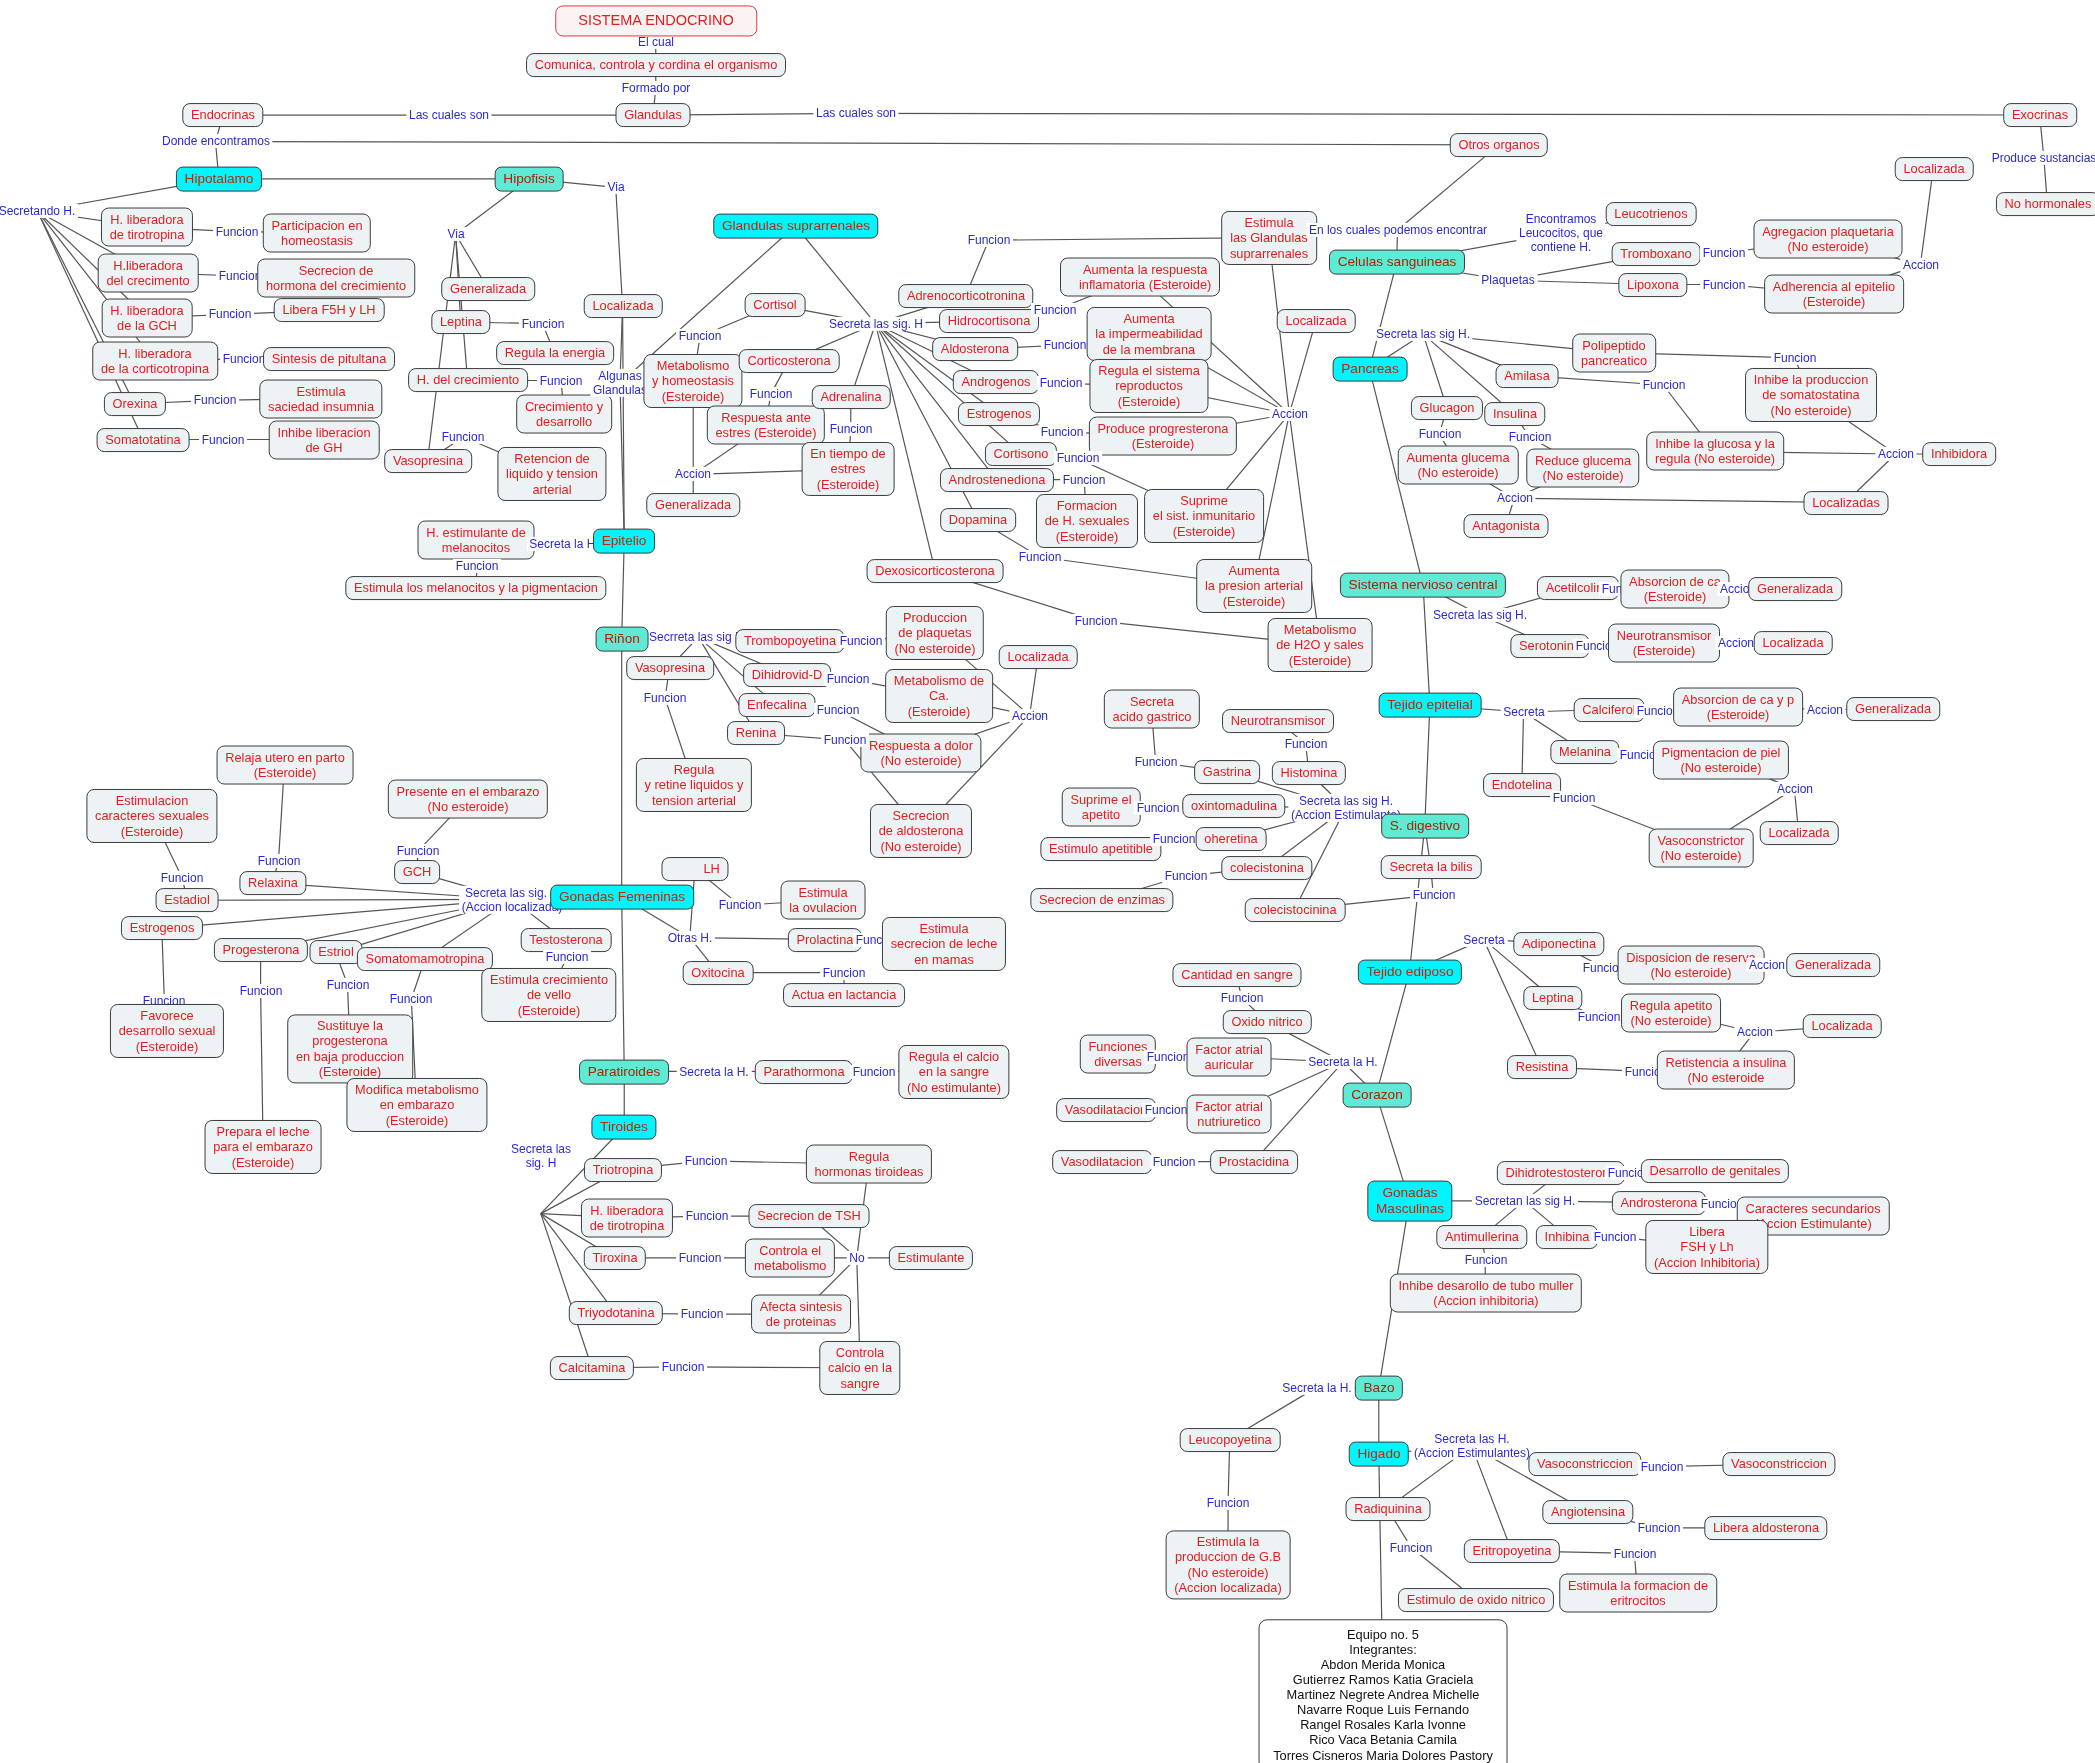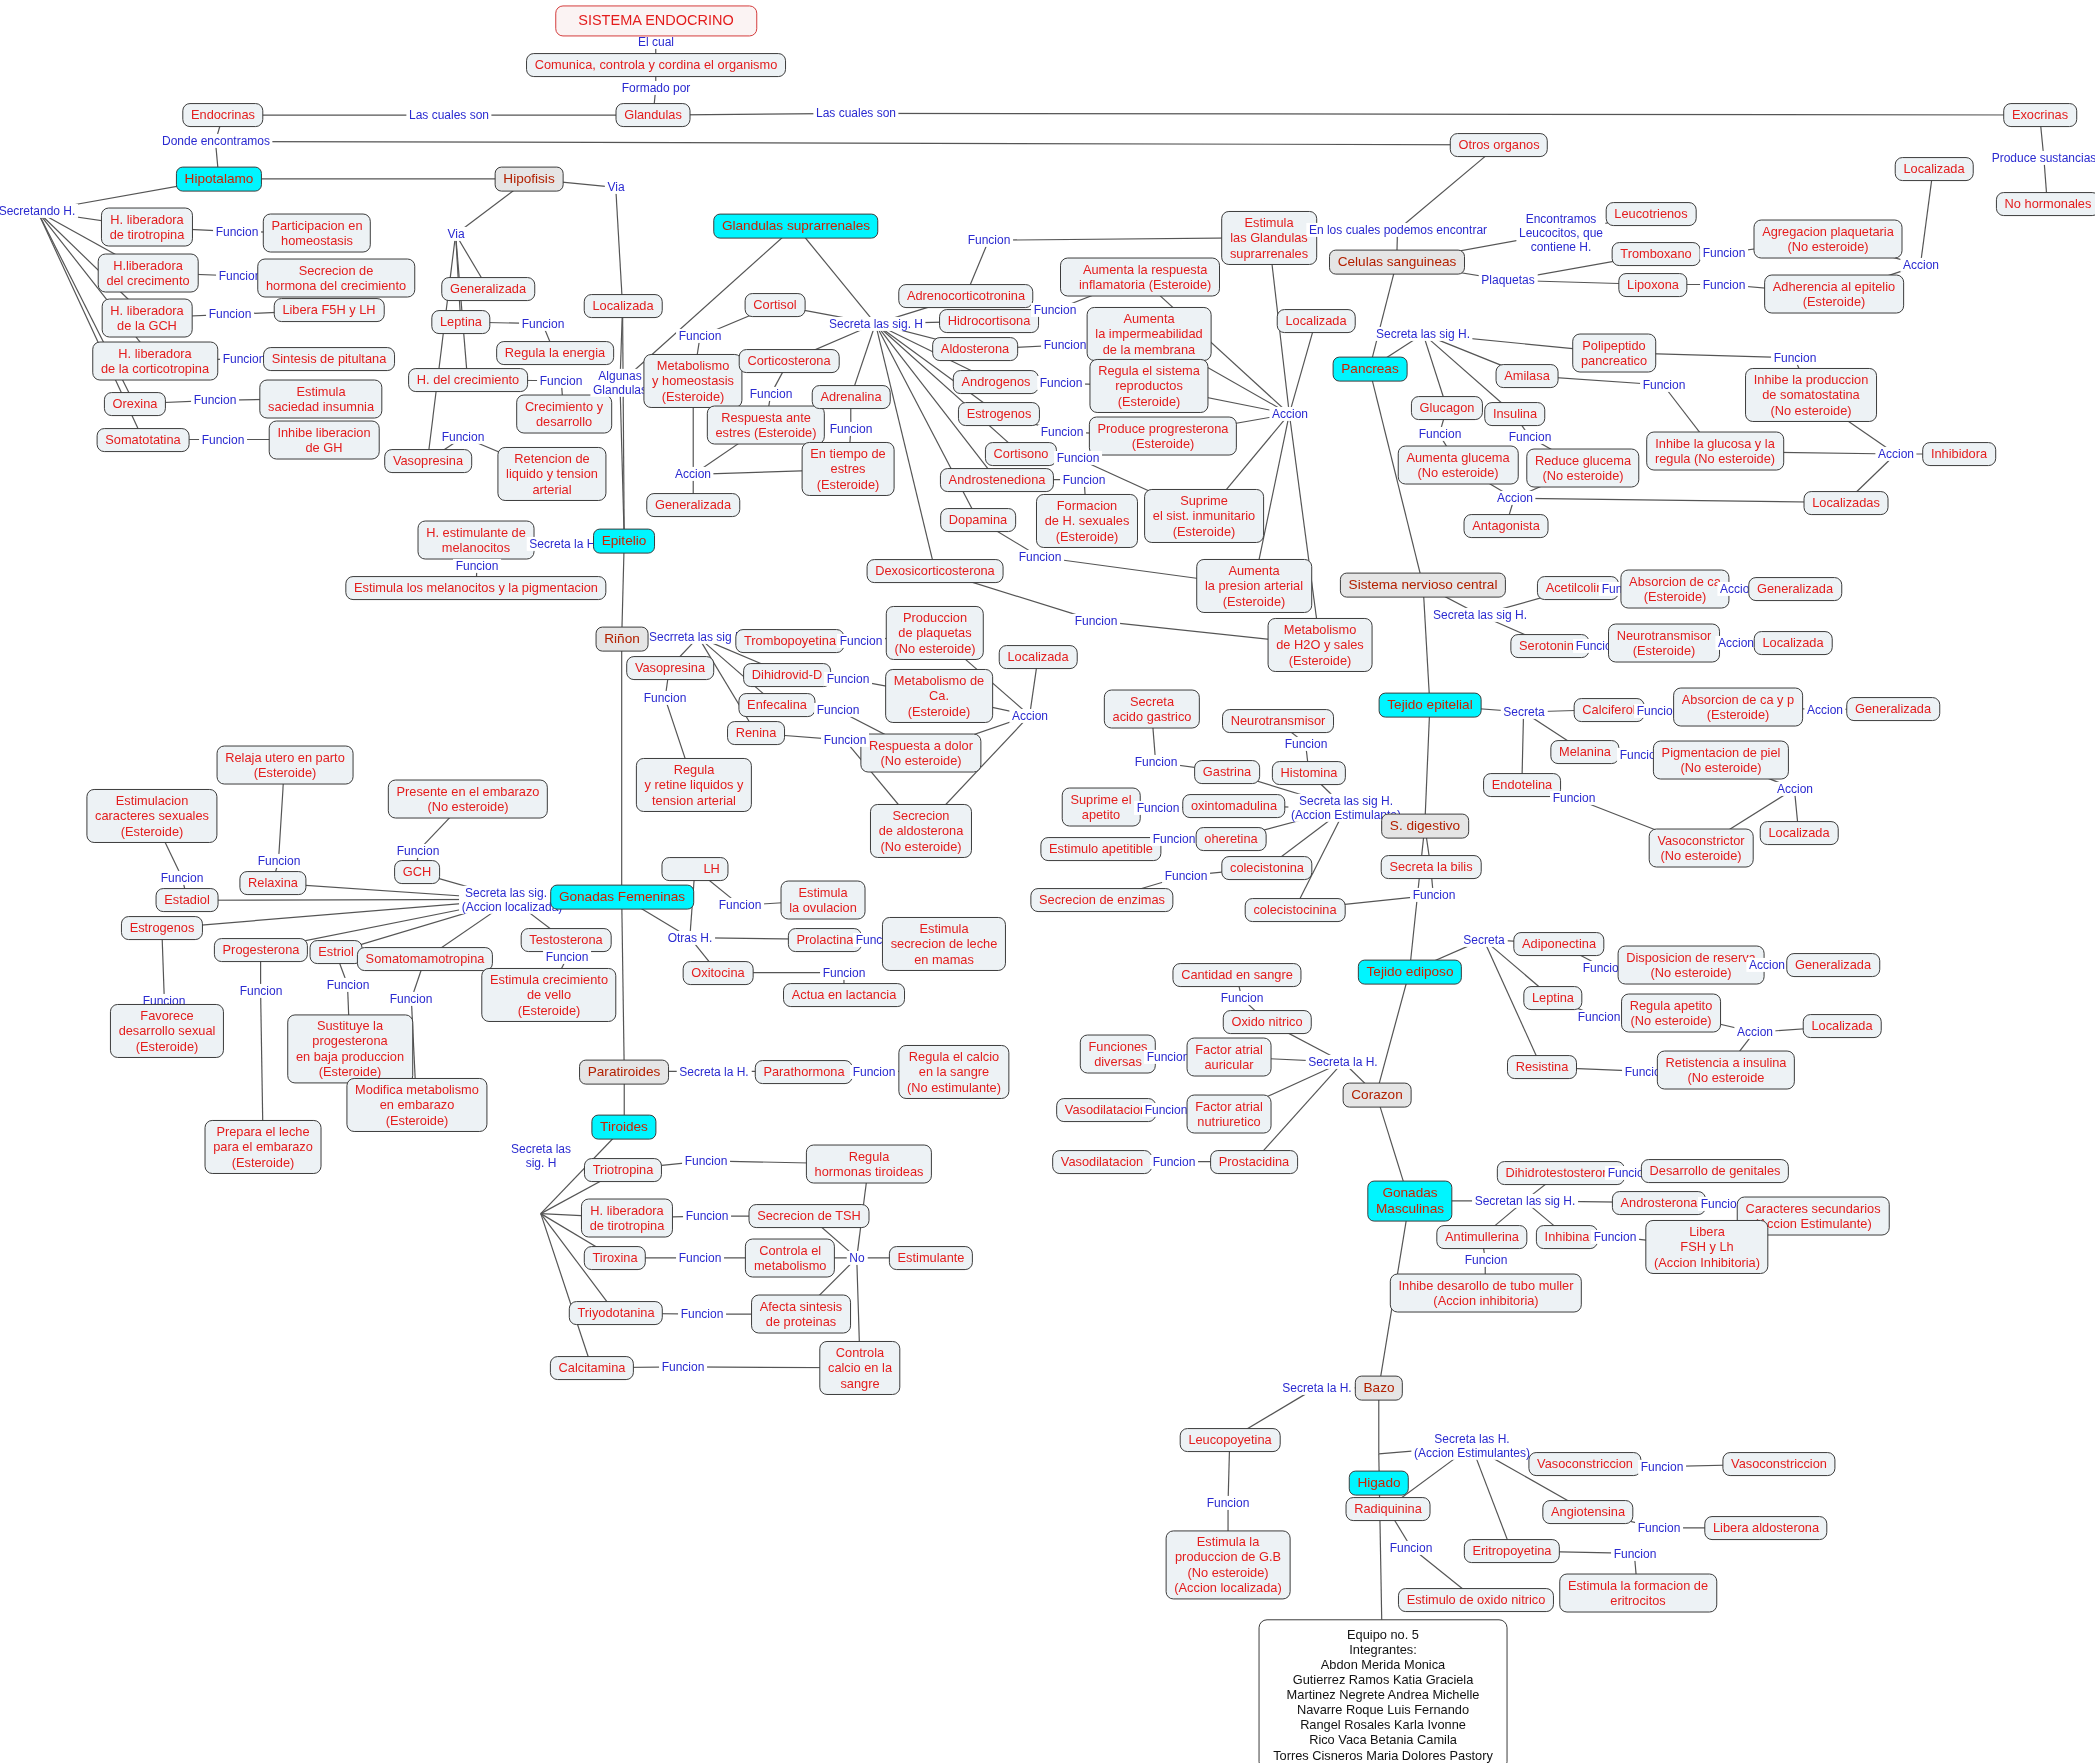--- a/index.html
+++ b/index.html
@@ -8,21 +8,21 @@
   #canvas{position:absolute;left:0;top:0;width:2095px;height:1763px;}
   #edges{position:absolute;left:0;top:0;z-index:0;}
   .node{position:absolute;transform:translate(-50%,-50%);white-space:pre-line;
         text-align:center;z-index:1;width:max-content;line-height:1.18;}
   .k-b{background:#edf2f5;border:1.3px solid #3c3c3c;border-radius:7.7px;
        color:#e31d1d;padding:3.4px 7.7px;font-size:12.8px;}
   .k-t{background:#fbf3f3;border:1.7px solid #d43c3c;border-radius:7.7px;
        color:#e31d1d;padding:6px 22px;font-size:14.5px;z-index:2;}
   .k-c{background:#00f5ff;border:1.3px solid #3c3c3c;border-radius:6.8px;
        color:#cc2200;padding:3.4px 7.7px;font-size:13.6px;z-index:2;}
-  .k-g{background:#e5e5e5;border:1.3px solid #3c3c3c;border-radius:6.8px;
+  .k-g{background:#5eead4;border:1.3px solid #3c3c3c;border-radius:6.8px;
        color:#b22000;padding:3.4px 7.7px;font-size:13.6px;z-index:2;}
   .k-h{background:#ffffff;color:#2a2ad0;padding:0 2.6px;font-size:12px;z-index:1;}
   .k-i{background:#ffffff;border:1.3px solid #3c3c3c;border-radius:8.5px;
        color:#111111;padding:6.8px 13.6px;font-size:12.8px;z-index:2;}
 </style>
 </head>
 <body>
 
 <div id="canvas">
     <svg id="edges" width="2095" height="1763" viewBox="0 0 2460 2070">
@@ -763,21 +763,21 @@
     <div class="node k-b" style="left: 1038px; top: 657px;">Localizada</div>
     <div class="node k-h" style="left: 1030px; top: 716px;">Accion</div>
     <div class="node k-g" style="left: 1379px; top: 1388px;">Bazo</div>
     <div class="node k-h" style="left: 1317px; top: 1388px;">Secreta la H.</div>
     <div class="node k-b" style="left: 1230px; top: 1440px;">Leucopoyetina</div>
     <div class="node k-h" style="left: 1228px; top: 1503px;">Funcion</div>
     <div class="node k-b" style="left: 1228px; top: 1565px;">Estimula la
 produccion de G.B
 (No esteroide)
 (Accion localizada)</div>
-    <div class="node k-c" style="left: 1379px; top: 1454px; margin-top: 29px;">Higado</div>
+    <div class="node k-c" style="left: 1379px; top: 1454px;">Higado</div>
     <div class="node k-h" style="left: 1472px; top: 1446px;">Secreta las H.
 (Accion Estimulantes)</div>
     <div class="node k-b" style="left: 1585px; top: 1464px;">Vasoconstriccion</div>
     <div class="node k-h" style="left: 1662px; top: 1467px;">Funcion</div>
     <div class="node k-b" style="left: 1779px; top: 1464px;">Vasoconstriccion</div>
     <div class="node k-b" style="left: 1388px; top: 1509px;">Radiquinina</div>
     <div class="node k-h" style="left: 1411px; top: 1548px;">Funcion</div>
     <div class="node k-b" style="left: 1476px; top: 1600px;">Estimulo de oxido nitrico</div>
     <div class="node k-b" style="left: 1588px; top: 1512px;">Angiotensina</div>
     <div class="node k-h" style="left: 1659px; top: 1528px;">Funcion</div>

